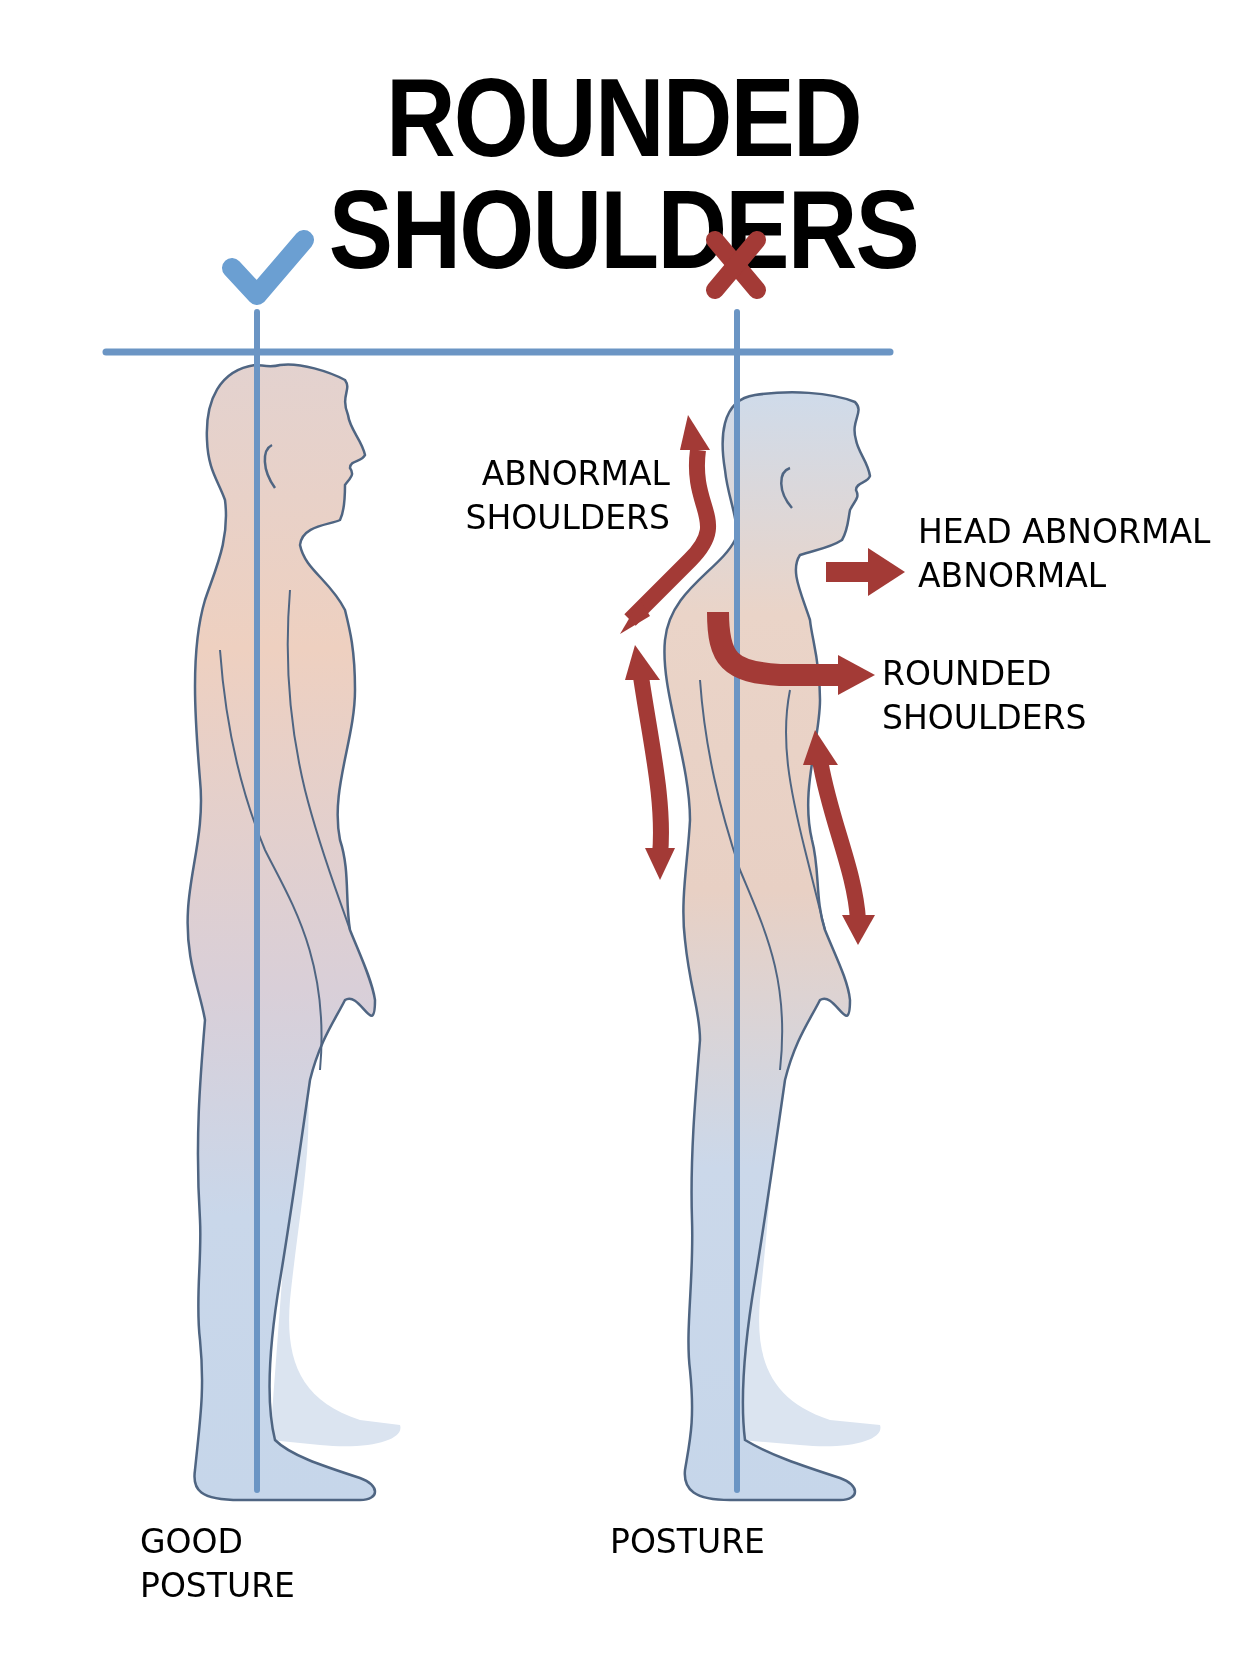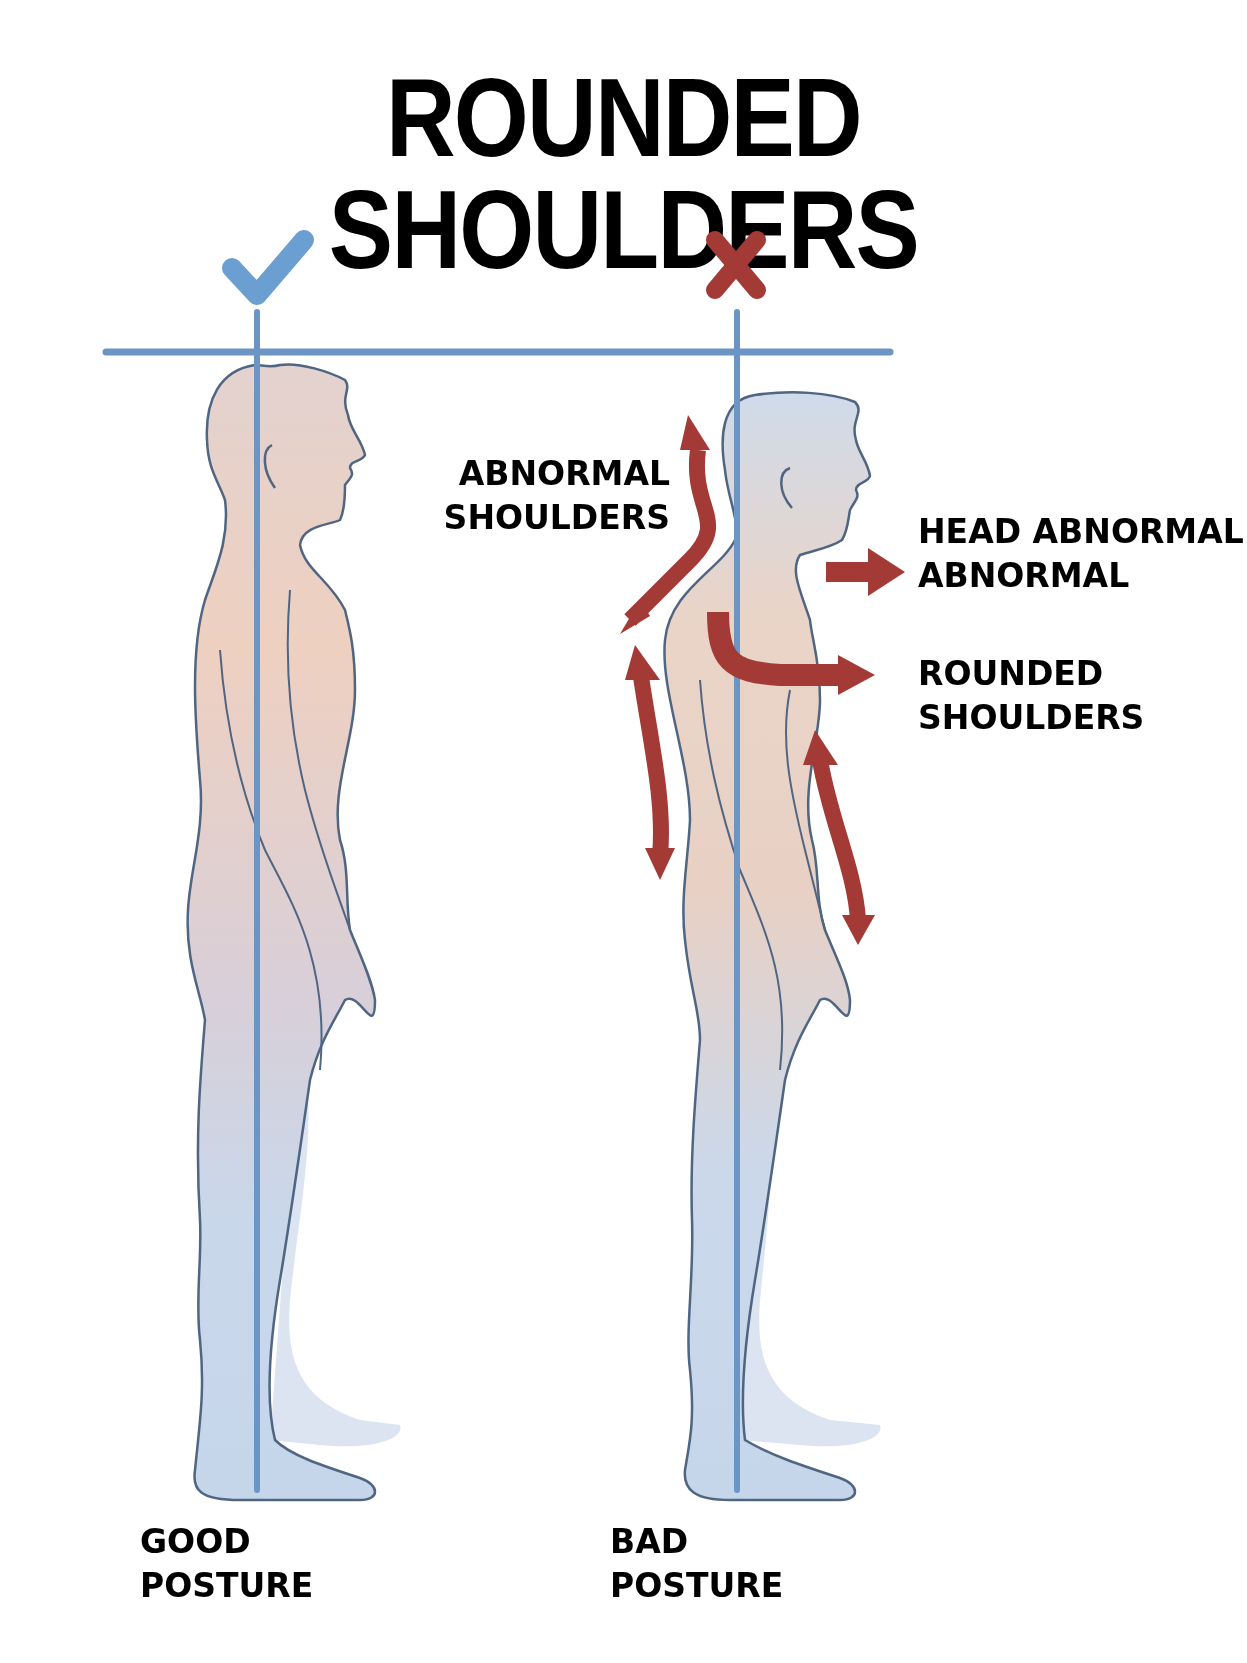--- a/index.html
+++ b/index.html
@@ -2,21 +2,21 @@
 <html><head>
 <meta charset="utf-8">
 <style>
   html, body { margin: 0; padding: 0; background: #ffffff; }
   body { width: 1247px; height: 1663px; position: relative; overflow: hidden;
          font-family: "Liberation Sans", sans-serif; }
   .title { position: absolute; left: 0; top: 62px; width: 1247px; text-align: center;
            font-family: "Liberation Sans", sans-serif; font-weight: 700; font-size: 112px;
            letter-spacing: -2px; color: #000; transform: scaleX(0.86); transform-origin: center;
            line-height: 1; }
-  .label { position: absolute; font-family: "DejaVu Sans", sans-serif; font-weight: 700;
+  .label { position: absolute; font-family: "DejaVu Sans", sans-serif; font-weight: 400;
            font-size: 33px; line-height: 44px; color: #000; white-space: nowrap; }
   .label span { display: block; }
   .center { text-align: left; }
   .right { text-align: right; }
   svg.art { position: absolute; left: 0; top: 0; }
 </style>
 </head>
 <body>
 
 <div class="title">ROUNDED SHOULDERS</div>
@@ -151,26 +151,25 @@
 <div class="label right" style="left:380px; top:452px; width:290px;">
   <span>ABNORMAL</span>
   <span>SHOULDERS</span>
 </div>
 
 <div class="label" style="left:918px; top:510px;">
   <span>HEAD ABNORMAL</span>
   <span>ABNORMAL</span>
 </div>
 
-<div class="label" style="left:882px; top:652px;margin-left:36px;">
+<div class="label" style="left:882px; top:652px;">
   <span>ROUNDED</span>
   <span>SHOULDERS</span>
 </div>
 
 <div class="label center" style="left:140px; top:1520px; width:280px;">
   <span>GOOD</span>
   <span>POSTURE</span>
 </div>
 
 <div class="label center" style="left:610px; top:1520px; width:280px;">
-  <span>BAD</span>
   <span>POSTURE</span>
 </div>
 
 </body></html>

